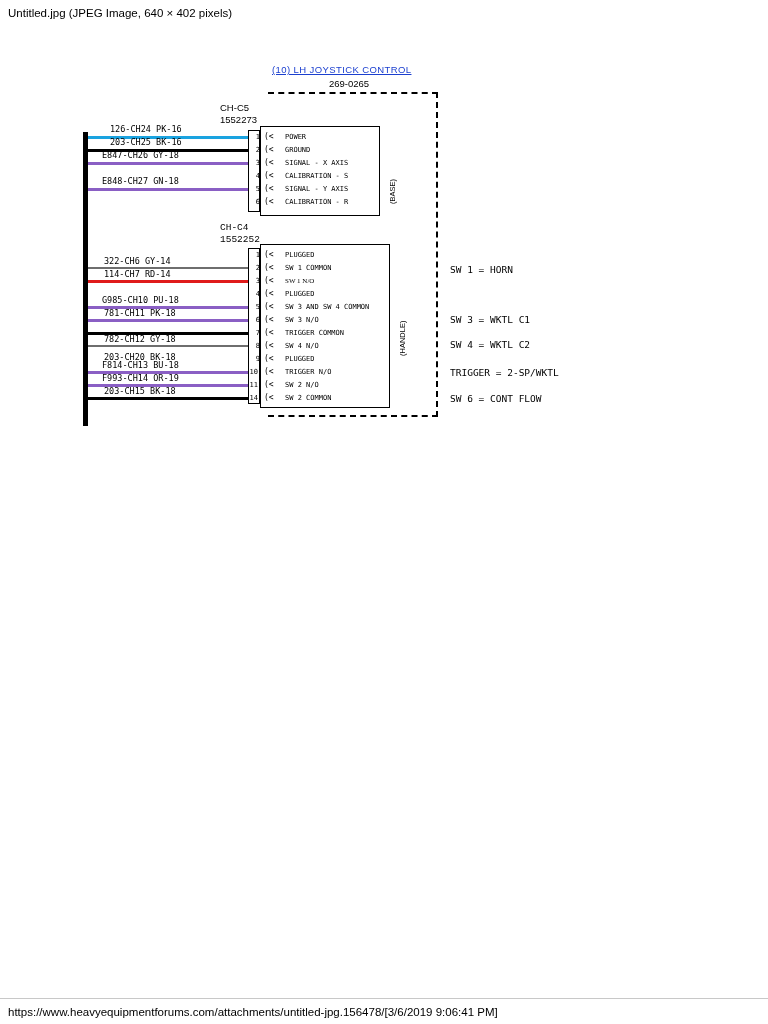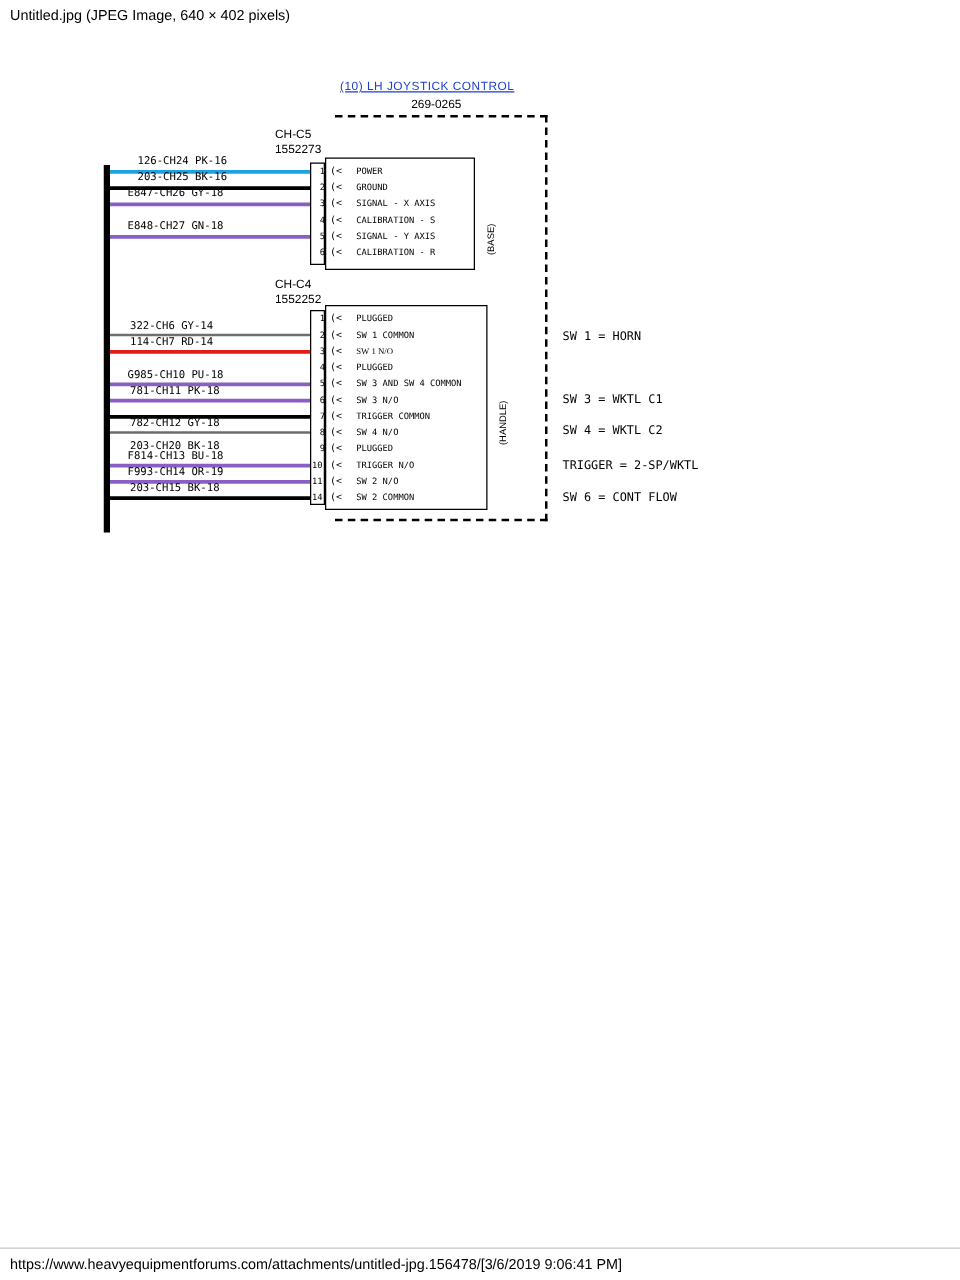--- a/index.html
+++ b/index.html
@@ -201,21 +201,21 @@
 
   <div class="wire" style="left:88px; top:123px; width:160px; border-top-width:3px; border-top-color:#000000;"></div>
   <div class="wire-label mono" style="left:110px; top:111px;">203-CH25 BK-16</div>
 
   <div class="wire" style="left:88px; top:136px; width:160px; border-top-width:3px; border-top-color:#8a5fc4;"></div>
   <div class="wire-label mono" style="left:102px; top:124px;">E847-CH26 GY-18</div>
 
   <div class="wire" style="left:88px; top:162px; width:160px; border-top-width:3px; border-top-color:#8a5fc4;"></div>
   <div class="wire-label mono" style="left:102px; top:150px;">E848-CH27 GN-18</div>
 
-  <div class="conn-label" style="left:220px; top:196px;">
+  <div class="conn-label" style="left:220px; top:196px;font-family:Liberation Mono, monospace;">
     <div>CH-C4</div>
     <div>1552252</div>
   </div>
 
   <div class="pin-strip" style="left:248px; top:222px; width:12px; height:156px;"></div>
   <div class="box" style="left:260px; top:218px; width:130px; height:164px;"></div>
   <div class="vert-text" style="left:398px; top:330px;">(HANDLE)</div>
 
   <div class="pin-num mono" style="left:250px; top:225px;">1</div>
   <div class="pin-arrow mono" style="left:264px; top:224px;">(&lt;</div>

